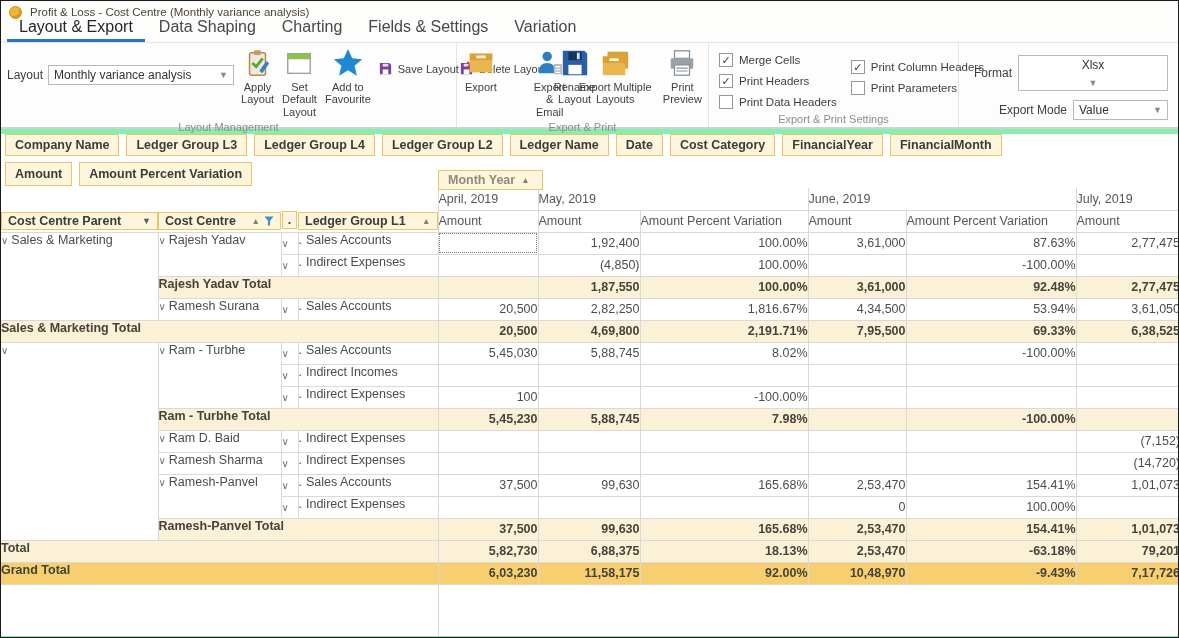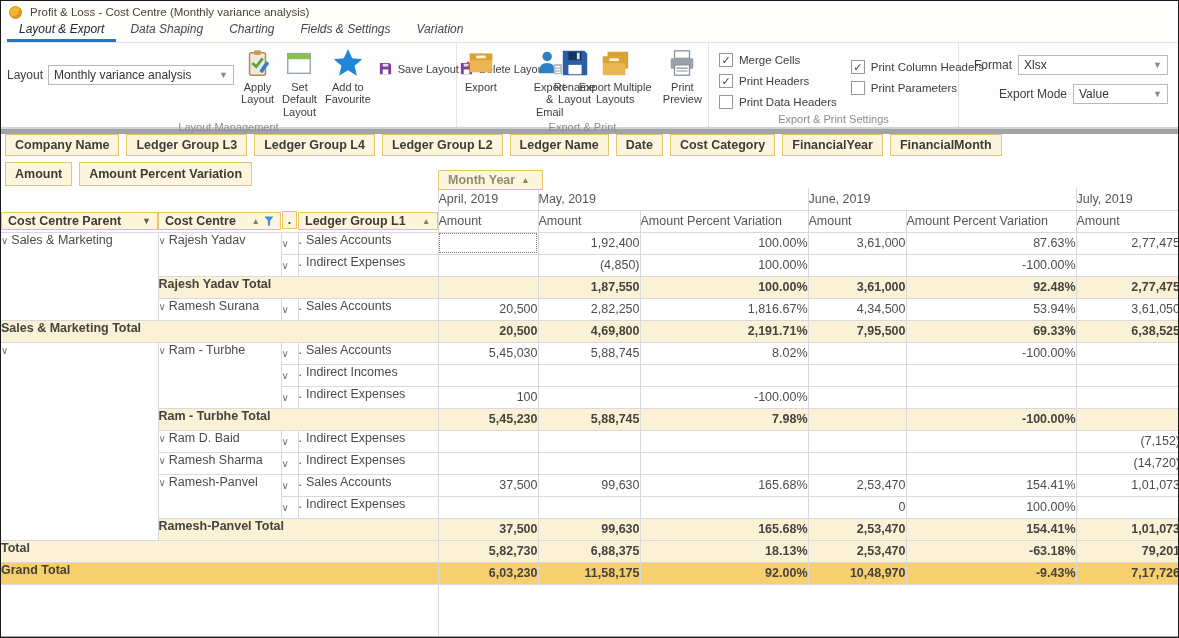--- a/index.html
+++ b/index.html
@@ -1,29 +1,29 @@
 <!DOCTYPE html>
 <html><head>
 <meta charset="utf-8">
 <style>
   html,body{margin:0;padding:0;background:#eee;}
   *{box-sizing:border-box;}
   .window{
-    width:1179px;height:638px;background:#a3a3a3;border:1px solid #1a1a1a;
+    width:1179px;height:638px;background:#86efac;border:1px solid #1a1a1a;
     font-family:"Liberation Sans","DejaVu Sans",sans-serif;color:#3e3e3e;
     overflow:hidden;position:relative;
   }
   
   .titlebar{height:22px;display:flex;align-items:center;gap:8px;padding:0 8px;background:#fdfdfc;}
   .app-logo{width:13px;height:13px;border-radius:50%;background:#f2b632;border:1px solid #c98f1b;
     box-shadow:inset -2px -2px 0 #d89a20;flex:0 0 auto;}
   .title-text{font-size:11.5px;color:#4d4337;}
   
   .tabbar{height:20px;display:flex;align-items:flex-end;gap:2px;padding:0 6px;border-bottom:1px solid #e3e3e3;background:#fdfdfc;}
-  .tab{font-size:12px;padding:2px 12px 3px 12px;color:#474747;border-bottom:3px solid transparent;cursor:default;font-style:italic;}
+  .tab{font-size:16px;padding:2px 12px 3px 12px;color:#474747;border-bottom:3px solid transparent;cursor:default;}
   .tab.active{border-bottom:3px solid #2776c6;color:#262626;}
   
   .ribbon{height:86px;display:flex;background:#fdfdfd;border-bottom:2px solid #cfd3d8;}
   .rgroup{display:flex;flex-direction:column;border-right:1px solid #e4e4e4;padding:2px 4px 0 4px;}
   .rg-body{flex:1;display:flex;align-items:flex-start;gap:6px;}
   .rg-label{text-align:center;font-size:11px;color:#8d8d8d;padding:1px 4px 2px 4px;}
   .layout-combo-wrap{display:flex;align-items:center;gap:5px;margin-top:20px;margin-left:2px;}
   .rlabel{font-size:12px;color:#3e3e3e;white-space:nowrap;}
   .combo{display:flex;align-items:center;justify-content:space-between;gap:6px;background:#fff;
     border:1px solid #b9b9b9;padding:2px 5px;font-size:12px;color:#333;}
@@ -256,21 +256,21 @@
         </div>
       </div>
       <div class="rg-label">Export &amp; Print Settings</div>
     </div>
 
     <div class="rgroup" style="flex:1;border-right:none;">
       <div class="rg-body" style="justify-content:flex-end;">
         <div class="fmt-col">
           <div class="fmt-row">
             <span class="rlabel">Format</span>
-            <div class="combo" style="width:150px;">
+            <div class="combo" style="width:150px;flex-direction:column;">
               <span>Xlsx</span>
               <span class="dd">▼</span>
             </div>
           </div>
           <div class="fmt-row">
             <span class="rlabel">Export Mode</span>
             <div class="combo" style="width:95px;">
               <span>Value</span>
               <span class="dd">▼</span>
             </div>

